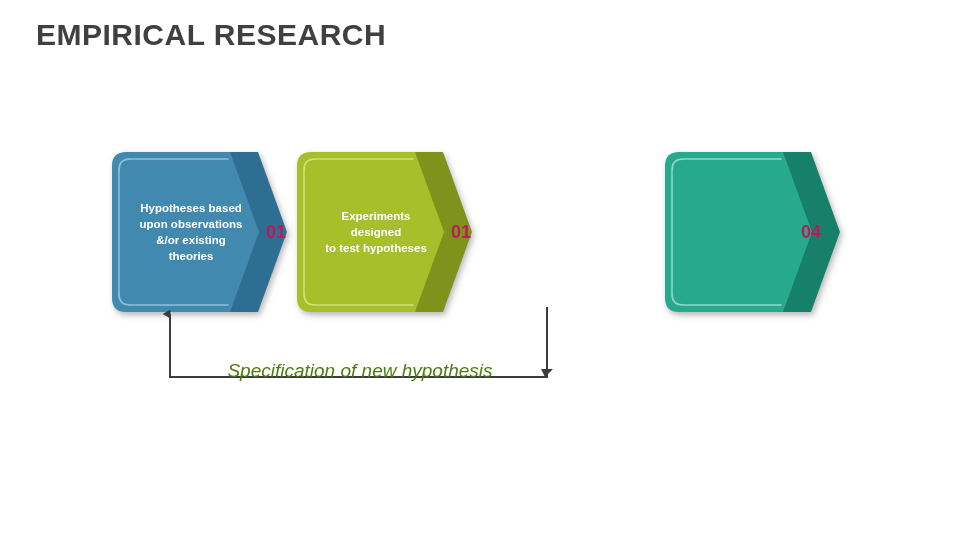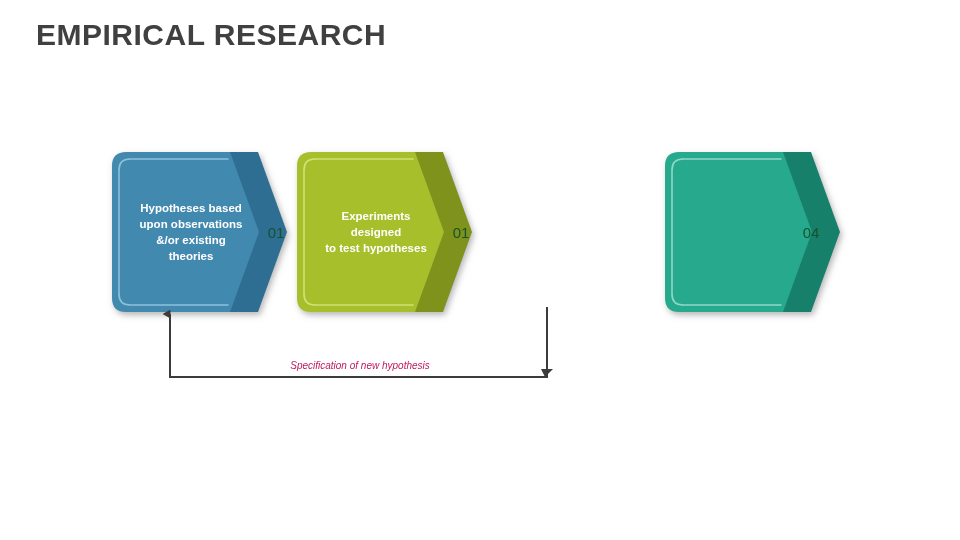--- a/index.html
+++ b/index.html
@@ -79,44 +79,44 @@
   }
 
   .stage-number {
     position: absolute;
     top: 0;
     height: 160px;
     width: 40px;
     display: flex;
     align-items: center;
     justify-content: center;
-    color: #14532d;
-    font-size: 15px;
-    font-weight: normal;
+    color: #be185d;
+    font-size: 18px;
+    font-weight: bold;
     pointer-events: none;
   }
 
   
   #feedback-loop {
     position: absolute;
     left: 150px;
     top: 305px;
     width: 420px;
     height: 90px;
   }
 
   #feedback-label {
     position: absolute;
     left: 150px;
     top: 360px;
     width: 420px;
     text-align: center;
-    font-size: 10px;
+    font-size: 19px;
     font-style: italic;
-    color: #be185d;
+    color: #4d7c0f;
   }
 </style>
 </head>
 <body>
 
 <div id="slide" style="background: rgb(255, 255, 255);">
 
   <div id="page-title" style="color: rgb(64, 64, 64); text-align: right;">EMPIRICAL RESEARCH</div>
 
   <div id="flow">

